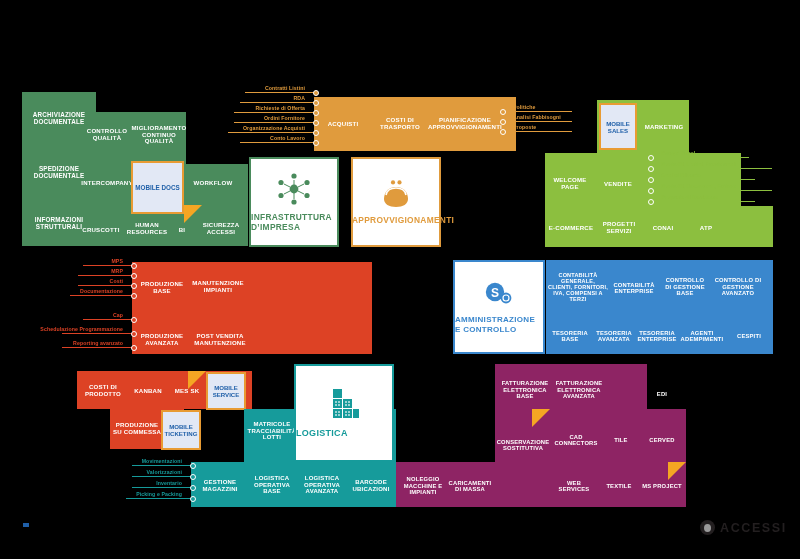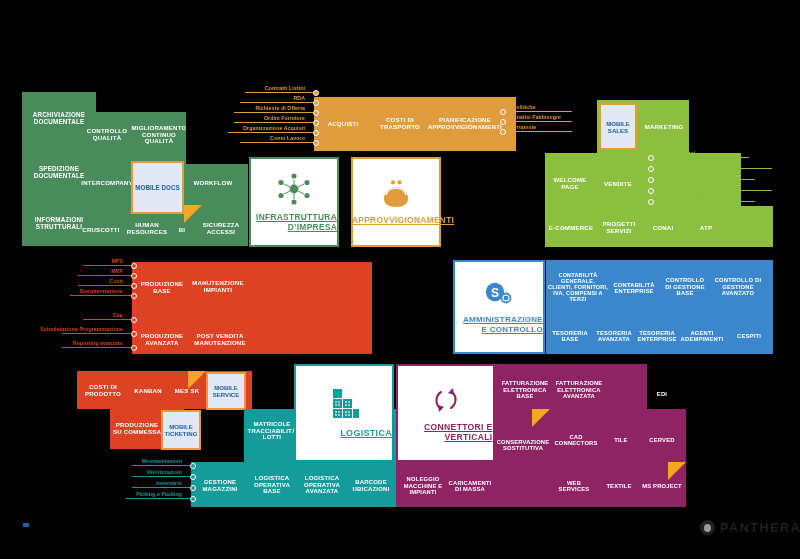--- a/index.html
+++ b/index.html
@@ -6,22 +6,22 @@
   body{width:800px;height:559px;position:relative;overflow:hidden;
        font-family:"Liberation Sans",sans-serif;}
   #stage{position:absolute;left:0;top:0;width:800px;height:559px;background:#000;}
   .blk{position:absolute;box-sizing:border-box;}
   .lbl{position:absolute;box-sizing:border-box;display:flex;align-items:center;
        justify-content:center;text-align:center;color:#fff;font-weight:bold;
        letter-spacing:.2px;line-height:1.12;text-transform:uppercase;}
   .card{position:absolute;box-sizing:border-box;background:#fff;display:flex;
         flex-direction:column;align-items:center;justify-content:center;
         border-width:2px;border-style:solid;}
-  .card .cname{font-weight:bold;text-transform:uppercase;text-align:right;
-        line-height:1.15;letter-spacing:.3px;margin-top:7px;text-decoration:underline;}
+  .card .cname{font-weight:bold;text-transform:uppercase;text-align:left;
+        line-height:1.15;letter-spacing:.3px;margin-top:7px;}
   .subcard{position:absolute;box-sizing:border-box;background:#e2e8f5;
         border:2px solid #e89b33;display:flex;align-items:center;
         justify-content:center;text-align:center;color:#1f5fa8;font-weight:bold;
         text-transform:uppercase;line-height:1.15;}
   .leader{position:absolute;box-sizing:border-box;}
   .leader .ltxt{position:absolute;right:10px;bottom:2px;font-weight:bold;
         font-size:5.2px;text-transform:none;white-space:nowrap;letter-spacing:.1px;}
   .leader .lline{position:absolute;left:0;bottom:0;height:1.4px;width:100%;}
   .leader .ldot{position:absolute;right:-3.5px;bottom:-2.6px;width:6px;height:6px;
         border-radius:50%;border:1.4px solid #fff;box-sizing:border-box;}
@@ -353,32 +353,21 @@
   <div class="lbl" style="left:641px;top:432px;width:42px;height:16px;font-size:5.8px;">CERVED</div>
   <div class="lbl" style="left:398px;top:470px;width:50px;height:32px;font-size:5.8px;">NOLEGGIO MACCHINE E IMPIANTI</div>
   <div class="lbl" style="left:446px;top:474px;width:48px;height:24px;font-size:5.8px;">CARICAMENTI DI MASSA</div>
   <div class="lbl" style="left:551px;top:474px;width:46px;height:24px;font-size:5.8px;">WEB SERVICES</div>
   <div class="lbl" style="left:600px;top:478px;width:38px;height:16px;font-size:5.8px;">TEXTILE</div>
   <div class="lbl" style="left:639px;top:478px;width:46px;height:16px;font-size:5.8px;">MS PROJECT</div>
 
   <div class="tri" style="left:532px;top:409px;border-left:18px solid #f5a623;border-bottom:18px solid transparent;"></div>
   <div class="tri" style="left:668px;top:462px;border-left:18px solid #f5a623;border-bottom:18px solid transparent;"></div>
 
-  <div class="card" style="left:396px;top:364px;width:99px;height:98px;border-color:#8e2464;">
-    <span>
-      <svg width="34" height="32" viewBox="0 0 34 32">
-        <path d="M24 9 A10 10 0 0 1 22 24" fill="none" stroke="#8e2464" stroke-width="2.1" stroke-linecap="round"></path>
-        <path d="M10 23 A10 10 0 0 1 12 8" fill="none" stroke="#8e2464" stroke-width="2.1" stroke-linecap="round"></path>
-        <path d="M24 4 L25 11 L19 9 Z" fill="#8e2464"></path>
-        <path d="M10 28 L9 21 L15 23 Z" fill="#8e2464"></path>
-      </svg>
-    </span>
-    <span class="cname" style="color:#8e2464;font-size:8.6px;width:94px;">CONNETTORI E VERTICALI</span>
-  </div>
 
   <div class="tick" style="left:23px;top:523px;"></div>
 
   <div class="logo" style="left:700px;top:520px;">
     <span class="glyph"></span>
-    <span class="ltext">PANTHERA</span>
+    <span class="ltext">ACCESSI</span>
   </div>
 
 </div>
 
 </body></html>

